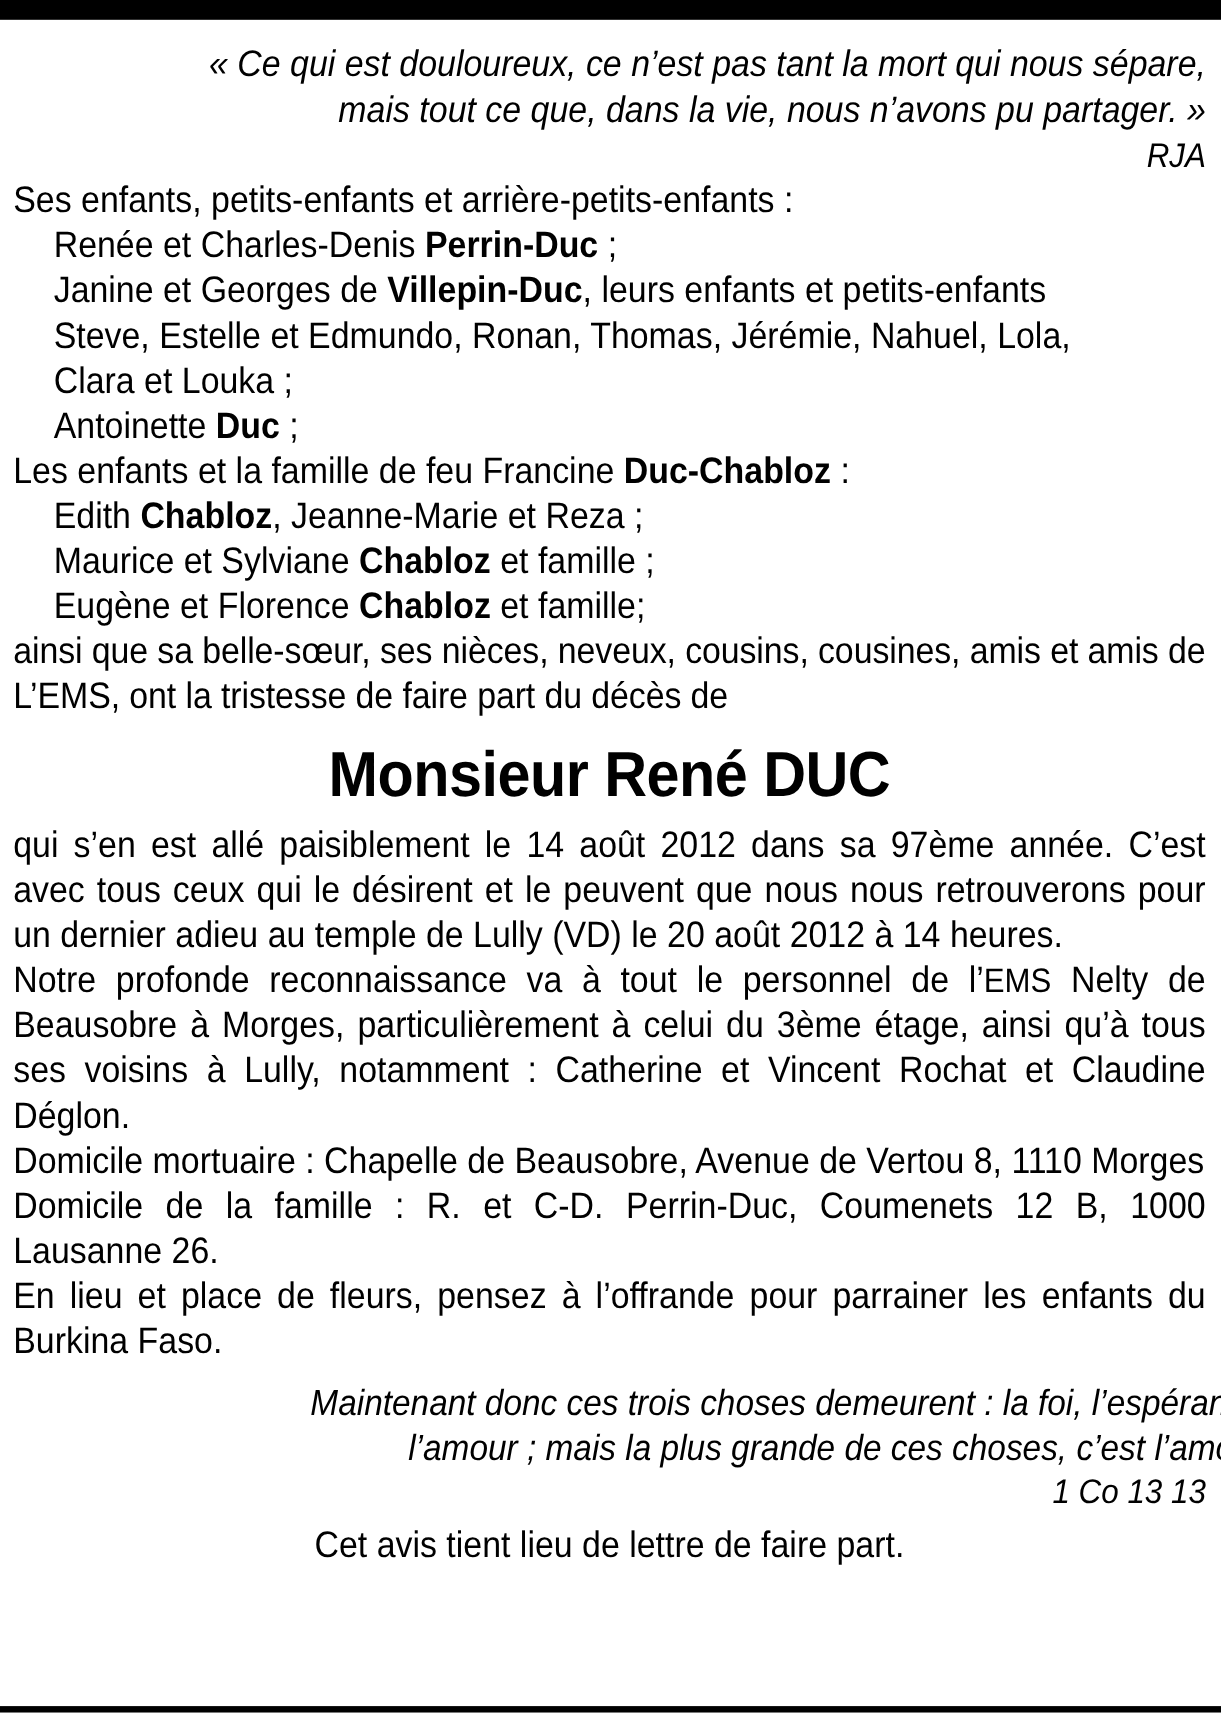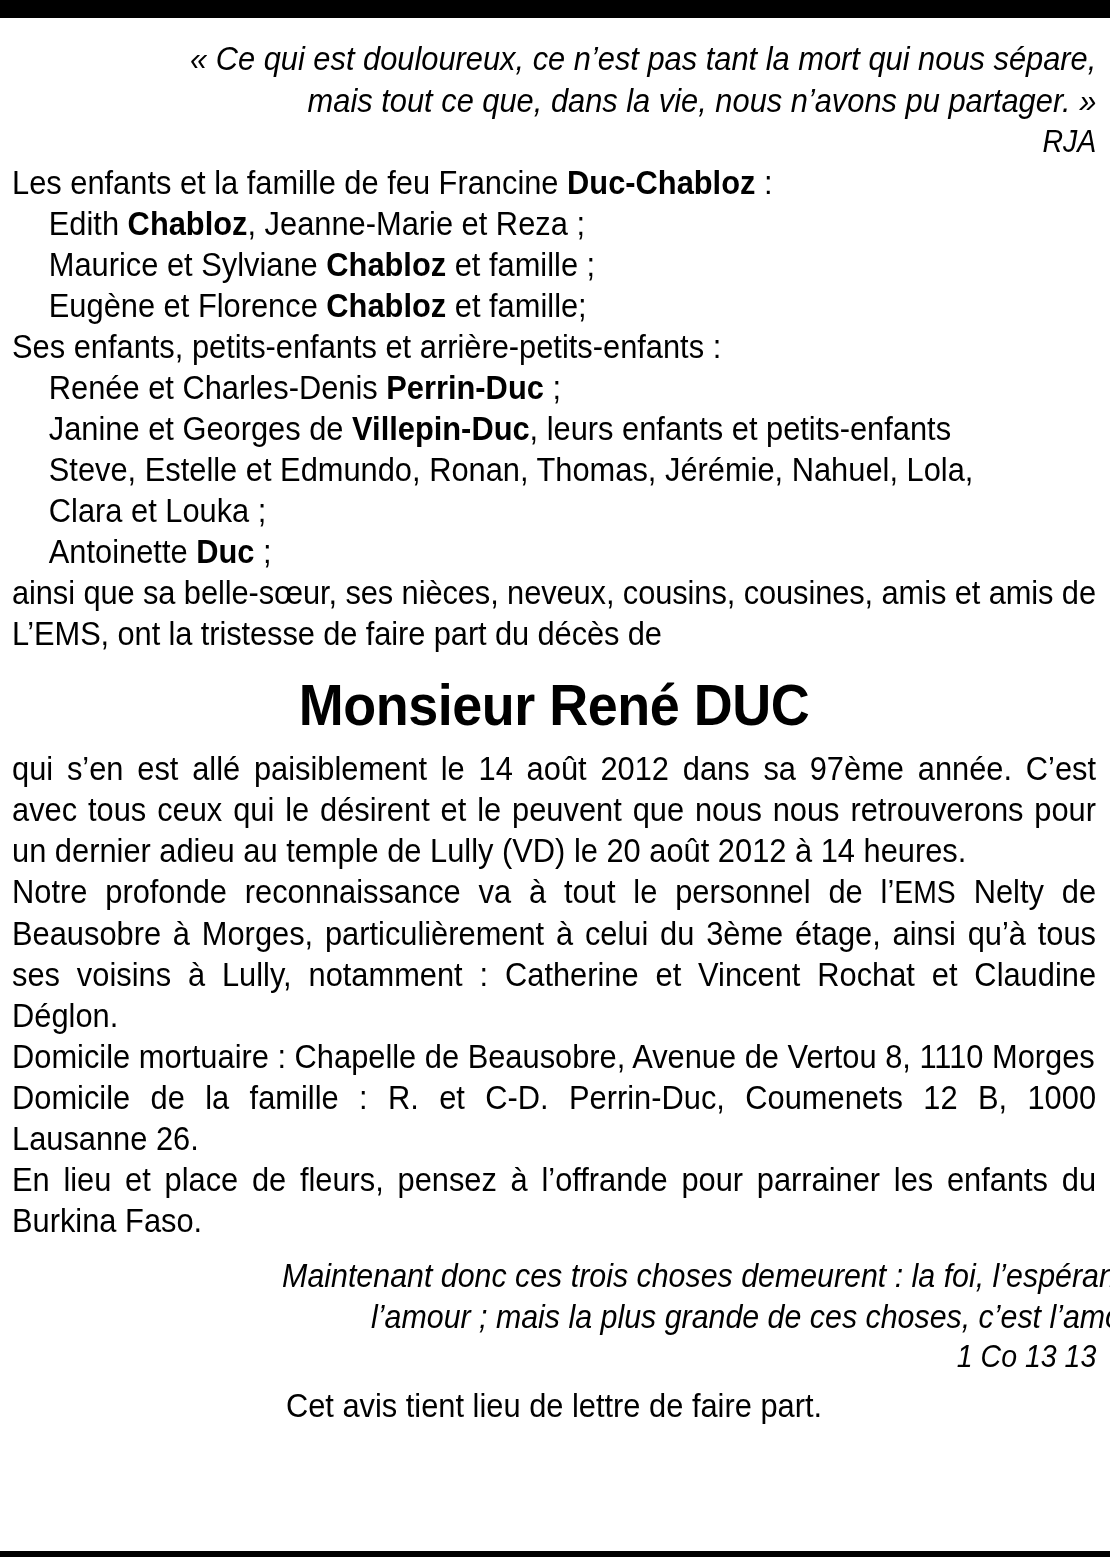--- a/index.html
+++ b/index.html
@@ -152,58 +152,58 @@
 
   <div class="body-area">
 
     <div>
       <div class="epigraph">« Ce qui est douloureux, ce n’est pas tant la mort qui nous sépare,</div>
       <div class="epigraph" style="margin-top:0">mais tout ce que, dans la vie, nous n’avons pu partager. »</div>
       <div class="epigraph-attrib">RJA</div>
     </div>
 
     <div>
+      <div class="group-head">Ses enfants, petits-enfants et arrière-petits-enfants :</div>
+
+      <div class="group-item">
+        <span>Renée et Charles-Denis </span><span class="bold-name">Perrin-Duc</span><span> ;</span>
+      </div>
+
+      <div class="group-item">
+        <span>Janine et Georges de </span><span class="bold-name">Villepin-Duc</span><span>, leurs enfants et petits-enfants</span>
+      </div>
+
+      <div class="group-item">
+        <span>Steve, Estelle et Edmundo, Ronan, Thomas, Jérémie, Nahuel, Lola,</span>
+      </div>
+
+      <div class="group-item">
+        <span>Clara et Louka ;</span>
+      </div>
+
+      <div class="group-item">
+        <span>Antoinette </span><span class="bold-name">Duc</span><span> ;</span>
+      </div>
+    </div>
+
+    <div>
       <div class="group-head">
         <span>Les enfants et la famille de feu Francine </span><span class="bold-name">Duc-Chabloz</span><span> :</span>
       </div>
 
       <div class="group-item">
         <span>Edith </span><span class="bold-name">Chabloz</span><span>, Jeanne-Marie et Reza ;</span>
       </div>
 
       <div class="group-item">
         <span>Maurice et Sylviane </span><span class="bold-name">Chabloz</span><span> et famille ;</span>
       </div>
 
       <div class="group-item">
         <span>Eugène et Florence </span><span class="bold-name">Chabloz</span><span> et famille;</span>
-      </div>
-    </div>
-
-    <div>
-      <div class="group-head">Ses enfants, petits-enfants et arrière-petits-enfants :</div>
-
-      <div class="group-item">
-        <span>Renée et Charles-Denis </span><span class="bold-name">Perrin-Duc</span><span> ;</span>
-      </div>
-
-      <div class="group-item">
-        <span>Janine et Georges de </span><span class="bold-name">Villepin-Duc</span><span>, leurs enfants et petits-enfants</span>
-      </div>
-
-      <div class="group-item">
-        <span>Steve, Estelle et Edmundo, Ronan, Thomas, Jérémie, Nahuel, Lola,</span>
-      </div>
-
-      <div class="group-item">
-        <span>Clara et Louka ;</span>
-      </div>
-
-      <div class="group-item">
-        <span>Antoinette </span><span class="bold-name">Duc</span><span> ;</span>
       </div>
     </div>
 
     <div class="txt">ainsi que sa belle-sœur, ses nièces, neveux, cousins, cousines, amis et amis de L’EMS, ont la tristesse de faire part du décès de</div>
 
     <div class="deceased-name">Monsieur René DUC</div>
 
     <div class="para-just">qui s’en est allé paisiblement le 14 août 2012 dans sa 97ème année. C’est avec tous ceux qui le désirent et le peuvent que nous nous retrouverons pour un dernier adieu au temple de Lully (VD) le 20 août 2012 à 14 heures.</div>
 
     <div class="para-just">

